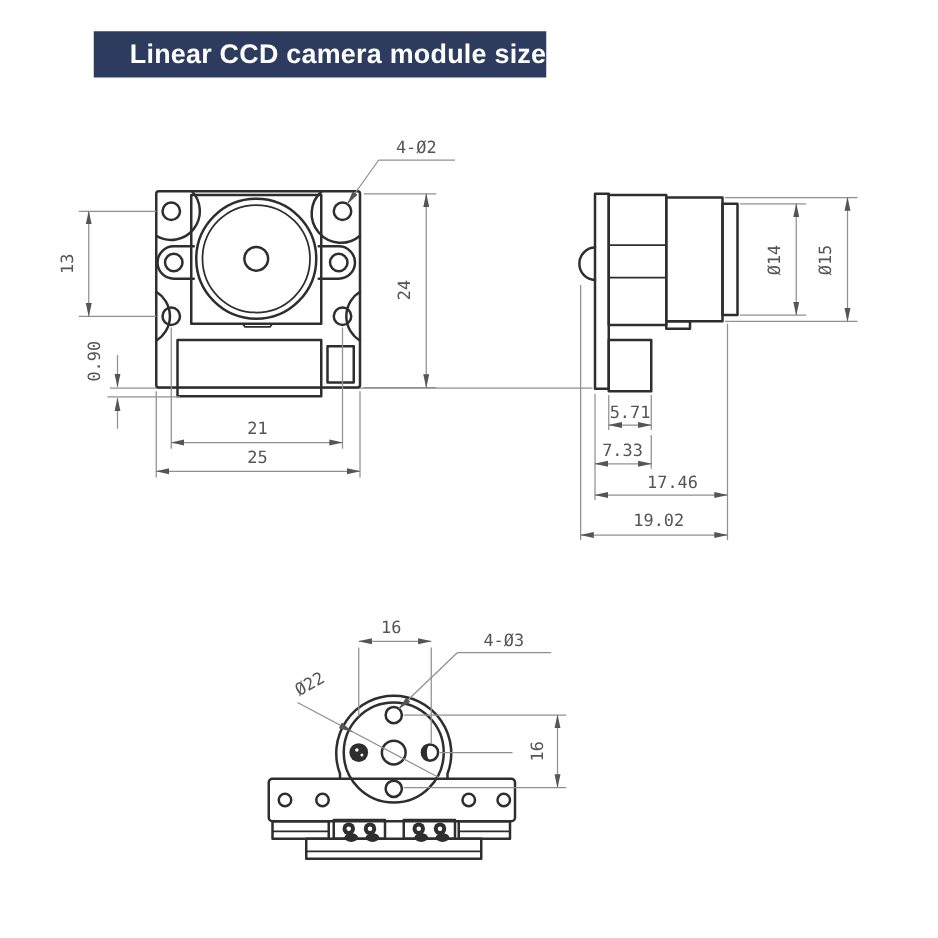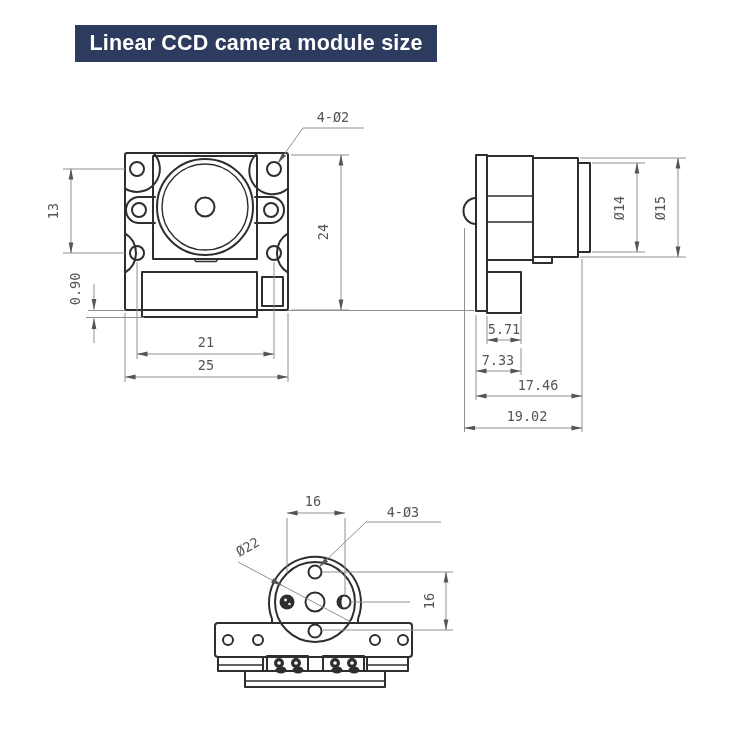--- a/index.html
+++ b/index.html
@@ -3,21 +3,21 @@
 <meta charset="utf-8">
 <style>
   :root{
     --page-bg:#ffffff; --badge-bg:#2d3b5e; --badge-text:#ffffff;
     --outline:#2e2e2e; --dim-line:#909090; --dim-text:#555555;
   }
   html,body{margin:0;padding:0;}
   body{width:750px;height:750px;background:var(--page-bg);position:relative;overflow:hidden;
        font-family:"Liberation Sans",sans-serif;}
   .badge{position:absolute;left:75px;top:25px;width:362px;height:37px;background:var(--badge-bg);
-         display:flex;align-items:center;justify-content:center;}
+         display:flex;align-items:center;justify-content:flex-end;}
   .badge span{color:var(--badge-text);font-size:21.5px;font-weight:600;letter-spacing:.2px;}
   svg{position:absolute;left:0;top:0;}
   .ol{stroke:var(--outline);stroke-width:2;fill:none;stroke-linejoin:round;stroke-linecap:round;}
   .olt{stroke:var(--outline);stroke-width:1.4;fill:none;}
   .dl{stroke:var(--dim-line);stroke-width:1;fill:none;}
   .dt{font:13.5px "DejaVu Sans Mono",monospace;fill:var(--dim-text);text-anchor:middle;}
   .ink{fill:var(--outline);stroke:none;}
   .arrfill{fill:var(--dim-text);stroke:none;}
 </style>
 </head>

